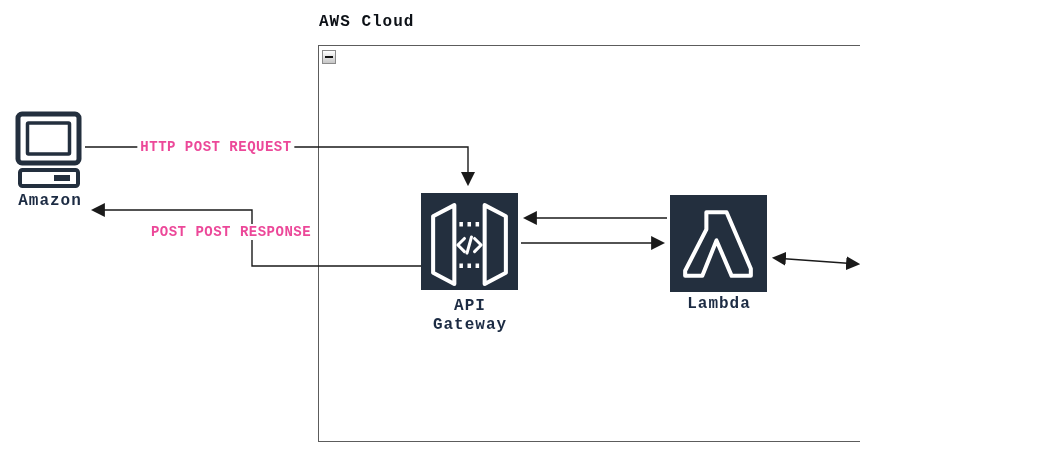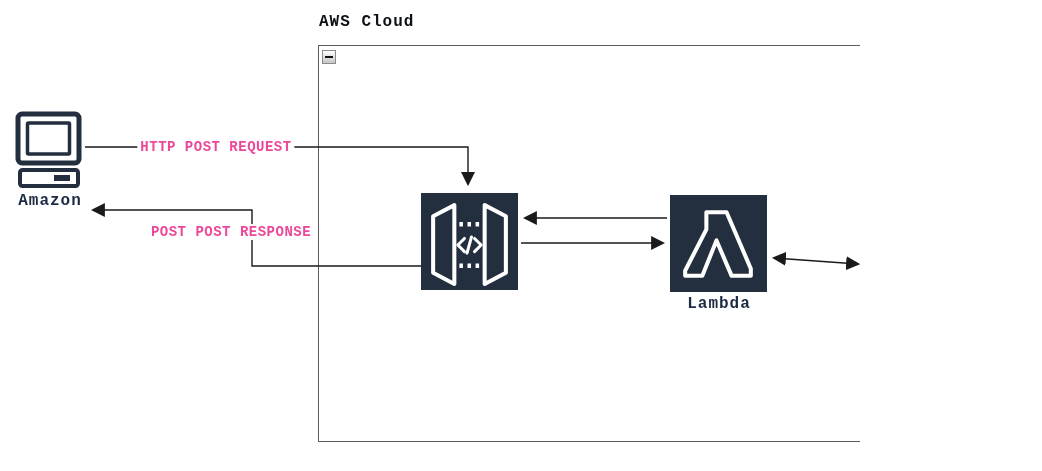--- a/index.html
+++ b/index.html
@@ -66,20 +66,24 @@
       <polygon points="84,23 63,12 63,90 84,79" fill="none" stroke="#ffffff" stroke-width="4" stroke-linejoin="round"></polygon>
       <line x1="38" y1="31" x2="59" y2="31" stroke="#ffffff" stroke-width="4.5" stroke-dasharray="3.5 4.5"></line>
       <line x1="38" y1="72" x2="59" y2="72" stroke="#ffffff" stroke-width="4.5" stroke-dasharray="3.5 4.5"></line>
       <g stroke="#ffffff" stroke-width="3" fill="none" stroke-linecap="round" stroke-linejoin="round">
         <polyline points="43,45 36.5,51.5 43,58"></polyline>
         <polyline points="53,45 59.5,51.5 53,58"></polyline>
         <line x1="50" y1="43.5" x2="45.5" y2="59.5"></line>
       </g>
     </svg>
   </div>
+  <div class="abs node-label ctr" style="left:470px;top:297px;line-height:19px;">
+    <div>API</div>
+    <div>Gateway</div>
+  </div>
 
   <div class="abs aws-square" style="left:670px;top:195px;">
     <svg width="97" height="97" viewBox="0 0 96 96">
       <path d="M36 17 L56 17 L80 73 L80 80 L61 80 L46 45 L32 80 L15 80 L15 75 L36 34 Z" fill="none" stroke="#ffffff" stroke-width="4" stroke-linejoin="round"></path>
     </svg>
   </div>
   <div class="abs node-label ctr" style="left:719px;top:295px;text-align:right;">Lambda</div>
 
   <div class="abs" style="left:866px;top:192px;width:88px;height:113px;">
     <svg width="88" height="113" viewBox="0 0 88 113">

